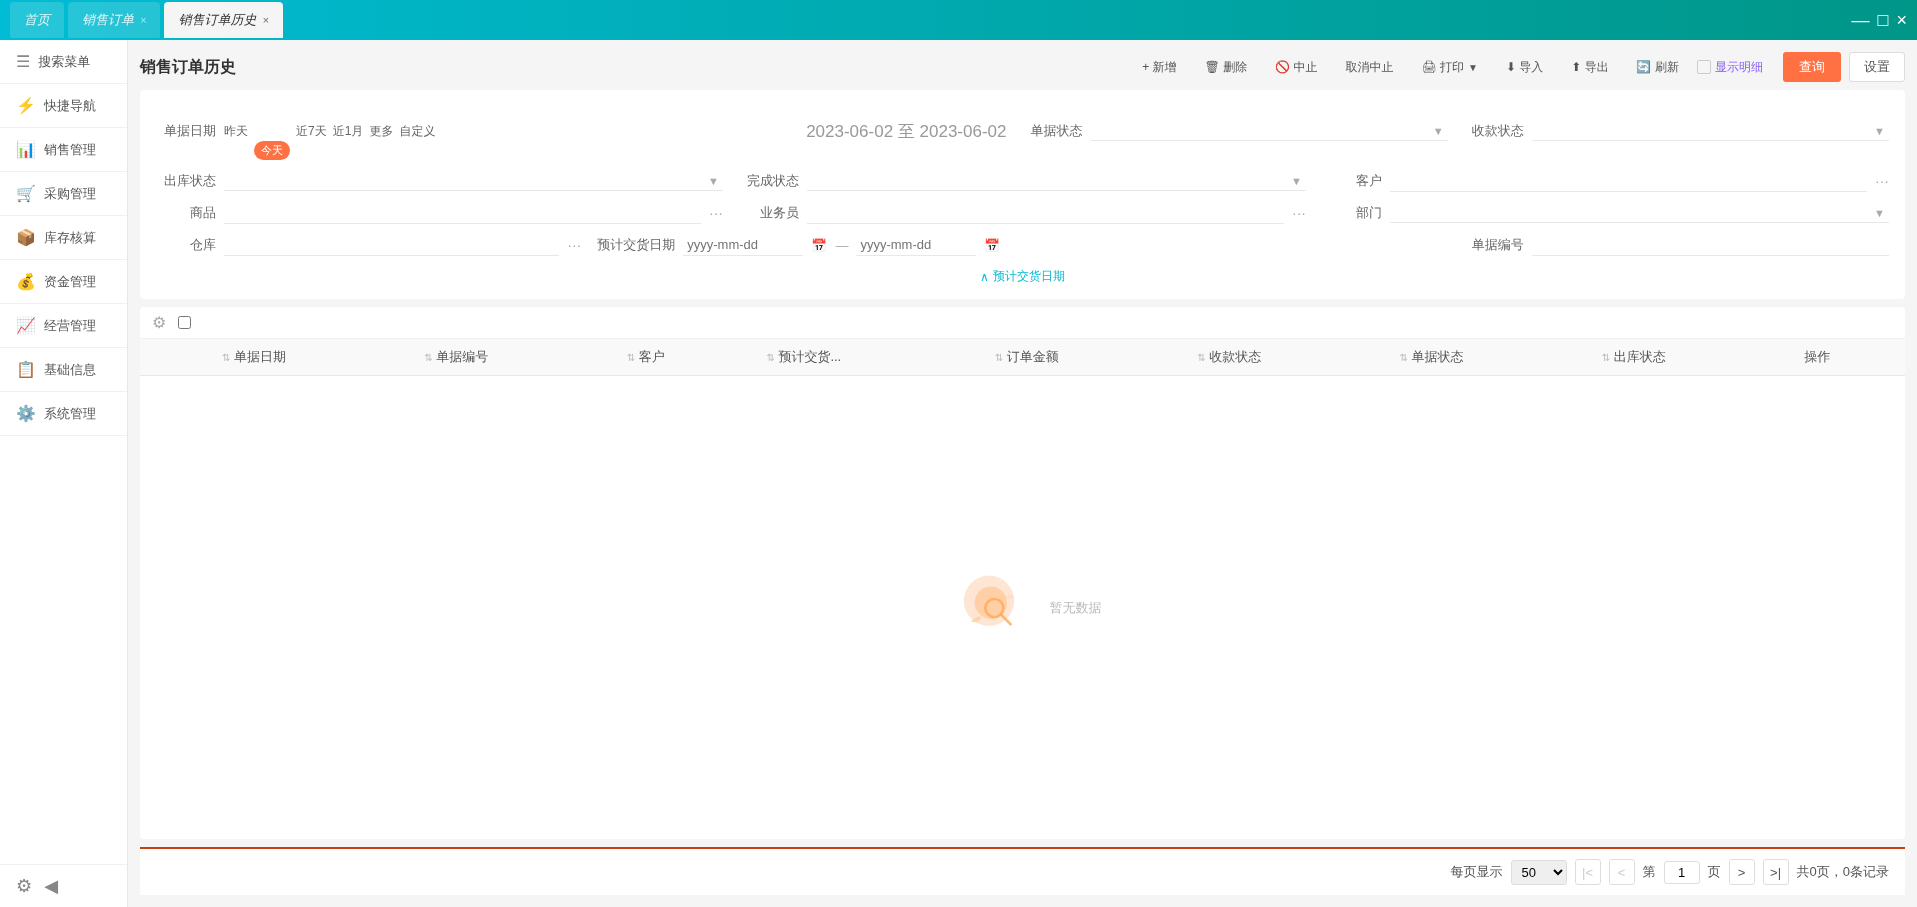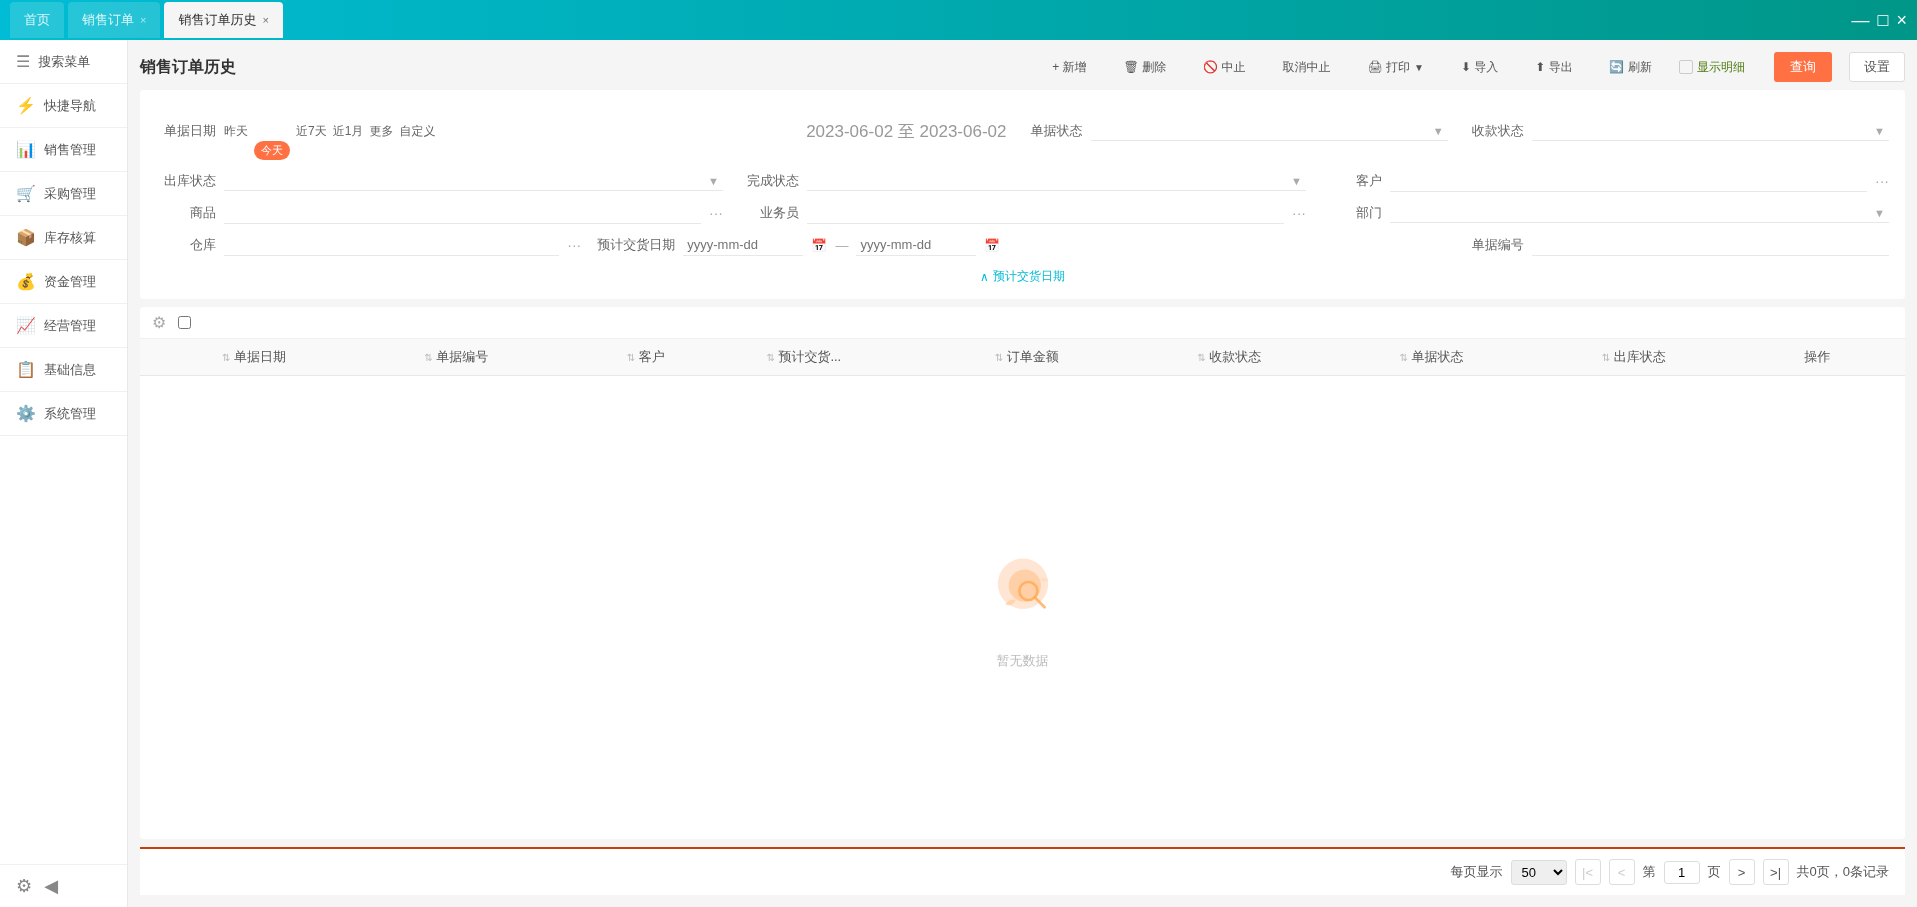--- a/index.html
+++ b/index.html
@@ -19,20 +19,21 @@
       height: 36px;
       padding: 16px 14px;
       border-radius: 4px 4px 0 0;
       display: flex;
       align-items: center;
       gap: 6px;
       cursor: pointer;
       font-size: 13px;
       color: rgba(255,255,255,0.85);
       background: rgba(255,255,255,0.15);
+      font-style: italic;
     }
     .tab-item.active {
       background: #f5f5f5;
       color: #333;
     }
     .tab-close {
       font-size: 11px;
       color: inherit;
       opacity: 0.7;
       cursor: pointer;
@@ -107,21 +108,21 @@
       justify-content: space-between;
     }
     .page-title {
       font-size: 16px;
       font-weight: bold;
       color: #333;
     }
     .toolbar {
       display: flex;
       align-items: center;
-      gap: 17px;
+      gap: 8px;
     }
     .toolbar-btn {
       display: flex;
       align-items: center;
       gap: 4px;
       padding: 4px 10px;
       border: none;
       background: none;
       cursor: pointer;
       font-size: 12px;
@@ -142,21 +143,21 @@
       background: white;
       color: #555;
       border: 1px solid #ddd;
       padding: 5px 14px;
       border-radius: 3px;
       cursor: pointer;
       font-size: 13px;
     }
     .show-detail-label {
       font-size: 12px;
-      color: #4d7c0f;
+      color: #8b5cf6;
       display: flex;
       align-items: center;
       gap: 4px;
     }
     .checkbox-fake {
       width: 14px; height: 14px;
       border: 1px solid #ccc;
       display: inline-block;
       border-radius: 2px;
     }
@@ -282,21 +283,21 @@
       color: #555;
       border-bottom: 1px solid #e8e8e8;
       white-space: nowrap;
     }
     th .sort-icon { color: #bbb; font-size: 10px; }
     .th-settings { width: 36px; }
     .th-check { width: 36px; }
     .empty-state {
       flex: 1;
       display: flex;
-      flex-direction: column;
+      flex-direction: row;
       align-items: center;
       justify-content: center;
       padding: 60px 0;
       gap: 16px;
     }
     .empty-icon {
       width: 90px;
       height: 90px;
     }
     .empty-text {

